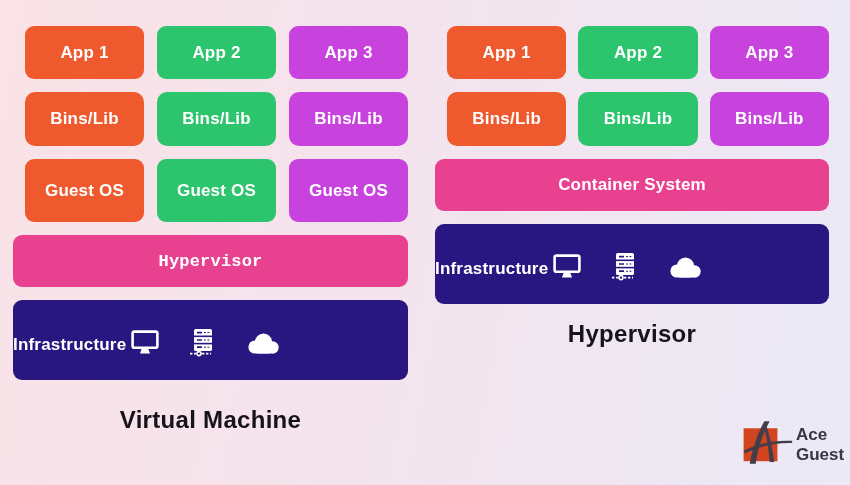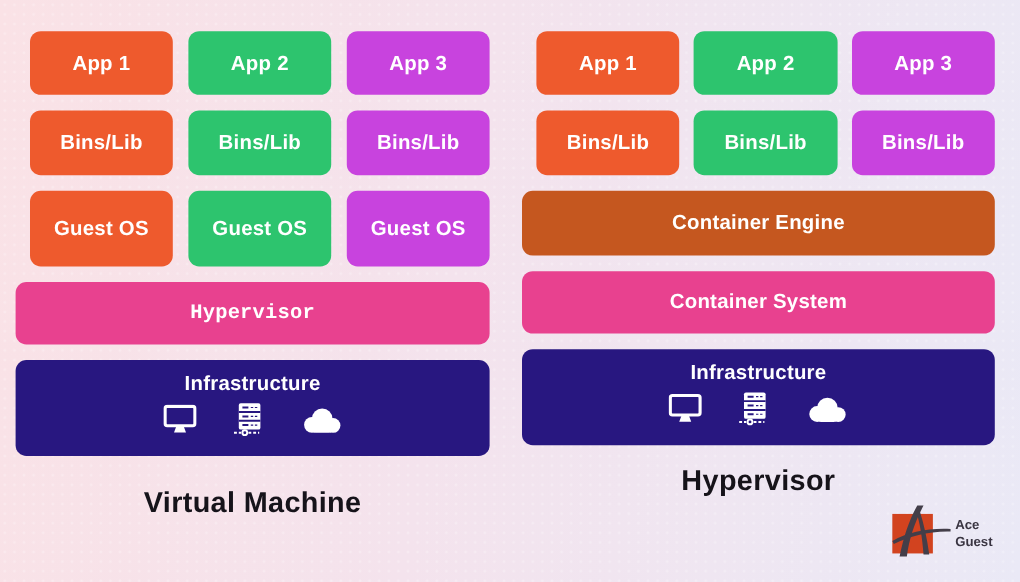--- a/index.html
+++ b/index.html
@@ -38,28 +38,28 @@
     display: flex;
     align-items: center;
     justify-content: center;
     color: #ffffff;
     font-weight: 700;
     font-size: 17px;
     letter-spacing: 0.2px;
   }
   .cell { flex: 1; }
   .h-app   { height: 53px; }
-  .h-bins  { height: 54px; }
+  .h-bins  { height: 54px; border-radius: 10px; }
   .h-guest { height: 63px; }
   .h-hyp   { height: 52px; }
   .h-ce    { height: 54px; }
   .h-os    { height: 52px; }
   .infra {
     height: 80px;
-    flex-direction: column;
+    flex-direction: row;
     justify-content: flex-start;
     padding-top: 10px;
     gap: 5px;
   }
   .infra-title { font-weight: 700; font-size: 17px; }
   .icon-row {
     display: flex;
     align-items: center;
     gap: 30px;
   }
@@ -76,21 +76,21 @@
     position: absolute;
     left: 741px;
     top: 419px;
     display: flex;
     align-items: center;
     gap: 3px;
   }
   .logo-text {
     display: flex;
     flex-direction: column;
-    font-size: 11px;
+    font-size: 17px;
     font-weight: 700;
     line-height: 1.2;
     color: #3a3542;
   }
 </style>
 </head>
 <body>
 
 <div class="canvas">
   <div class="dots"></div>
@@ -152,21 +152,20 @@
     <div class="row">
       <div class="cell h-app" style="background-color: rgb(238, 90, 45);">App 1</div>
       <div class="cell h-app" style="background-color: rgb(45, 196, 110);">App 2</div>
       <div class="cell h-app" style="background-color: rgb(200, 67, 222);">App 3</div>
     </div>
     <div class="row">
       <div class="cell h-bins" style="background-color: rgb(238, 90, 45);">Bins/Lib</div>
       <div class="cell h-bins" style="background-color: rgb(45, 196, 110);">Bins/Lib</div>
       <div class="cell h-bins" style="background-color: rgb(200, 67, 222);">Bins/Lib</div>
     </div>
-    <div class="bar h-ce" style="background-color: rgb(197, 87, 31);">Container Engine</div>
     <div class="bar h-os" style="background-color: rgb(232, 65, 143);">Container System</div>
     <div class="bar infra" style="background-color: rgb(40, 23, 128);">
       <div class="infra-title">Infrastructure</div>
       <div class="icon-row">
         <span>
           <svg width="28" height="25" viewBox="0 0 28 25">
             <rect x="1.6" y="1.6" width="24.8" height="16.2" rx="1.8" fill="none" stroke="#fff" stroke-width="2.6"></rect>
             <path d="M9 23.4 h10 l-2.1-5.6 h-5.8 Z" fill="#fff"></path>
           </svg>
         </span>

